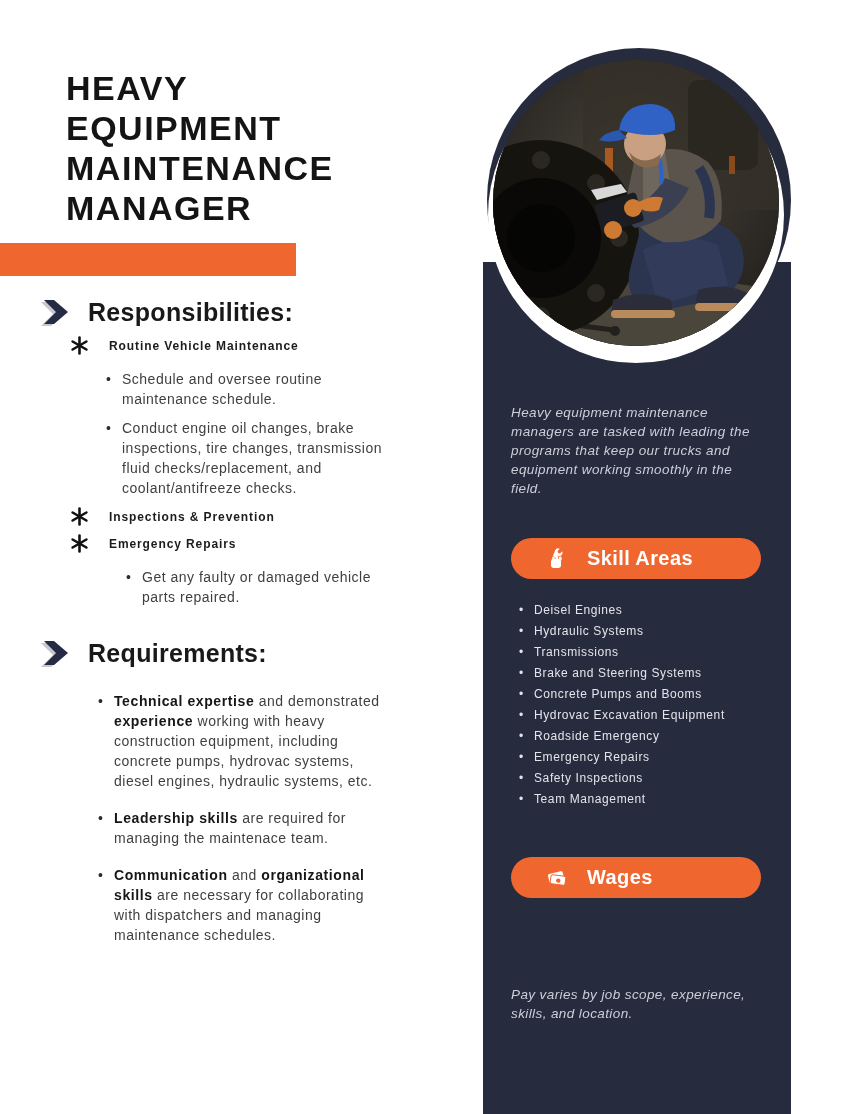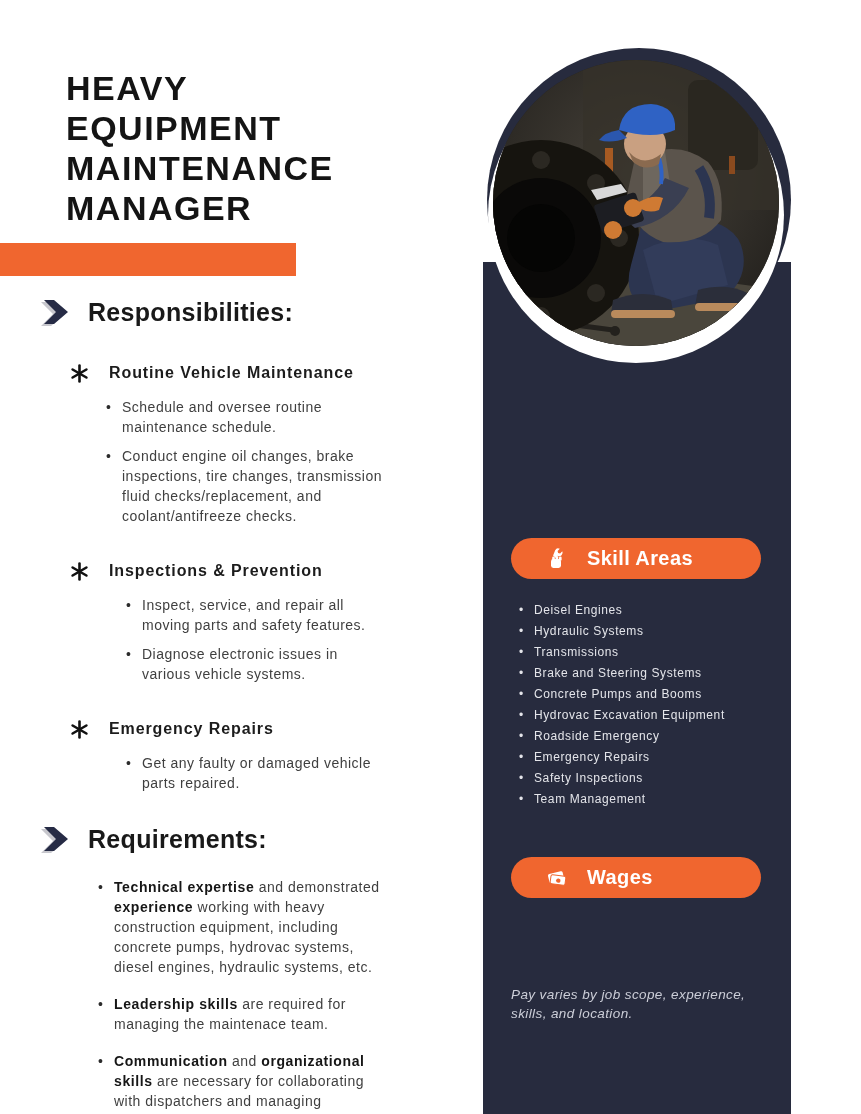--- a/index.html
+++ b/index.html
@@ -19,22 +19,22 @@
     background:#F0662F;
   }
   .left-col{position:absolute;left:40px;top:296px;width:430px;}
   .big-heading{
     display:flex;align-items:center;gap:16px;
     font-size:25px;font-weight:700;color:#191919;letter-spacing:0.3px;
   }
   .chev{flex:0 0 auto;}
   .section{margin-left:30px;}
   .sec-head{
-    display:flex;gap:20px;margin-top:36px;
-    font-weight:700;font-size:16px;letter-spacing:0.9px;color:#1c1c1c;
+    display:flex;align-items:center;gap:20px;margin-top:8px;
+    font-weight:700;font-size:12px;letter-spacing:0.9px;color:#1c1c1c;
   }
   .ast{flex:0 0 auto;}
   .bullets{margin-top:14px;}
   .bullets.ind1{margin-left:36px;width:292px;}
   .bullets.ind2{margin-left:56px;width:262px;}
   .bullet{
     position:relative;padding-left:16px;margin-bottom:9px;
     font-size:14px;line-height:1.43;letter-spacing:0.5px;color:#3f3f3f;
   }
   .bullet:before{content:"•";position:absolute;left:0;top:0;color:#2b2b2b;}
@@ -185,24 +185,20 @@
       <div class="sec-head">
         <svg class="ast" width="19" height="19" viewBox="0 0 19 19">
           <g stroke="#111111" stroke-width="2.6" stroke-linecap="round">
             <line x1="9.5" y1="1.5" x2="9.5" y2="17.5"></line>
             <line x1="2.6" y1="5.5" x2="16.4" y2="13.5"></line>
             <line x1="16.4" y1="5.5" x2="2.6" y2="13.5"></line>
           </g>
         </svg>
         <span>Inspections &amp; Prevention</span>
       </div>
-      <div class="bullets ind2">
-        <div class="bullet">Inspect, service, and repair all moving parts and safety features.</div>
-        <div class="bullet">Diagnose electronic issues in various vehicle systems.</div>
-      </div>
     </div>
 
     <div class="section">
       <div class="sec-head">
         <svg class="ast" width="19" height="19" viewBox="0 0 19 19">
           <g stroke="#111111" stroke-width="2.6" stroke-linecap="round">
             <line x1="9.5" y1="1.5" x2="9.5" y2="17.5"></line>
             <line x1="2.6" y1="5.5" x2="16.4" y2="13.5"></line>
             <line x1="16.4" y1="5.5" x2="2.6" y2="13.5"></line>
           </g>
@@ -230,20 +226,21 @@
         <b>Leadership skills</b><span> are required for managing the maintenace team.</span>
       </div>
       <div class="bullet">
         <b>Communication</b><span> and </span><b>organizational skills</b><span> are necessary for collaborating with dispatchers and managing maintenance schedules.</span>
       </div>
     </div>
   </div>
 
   <div class="panel" style="background: transparent; position: absolute; left: 483px; top: 262px; width: 308px; height: 852px;">
 
+    <p class="panel-desc" style="margin:0;">Heavy equipment maintenance managers are tasked with leading the programs that keep our trucks and equipment working smoothly in the field.</p>
 
     <div class="pill pill-skill">
       <svg width="24" height="24" viewBox="0 0 24 24">
         <g fill="#ffffff">
           <path d="M10.2,3.2 a3.4,3.4 0 0 1 4.6,-1.4 l-2.2,2.2 l0.5,2 l2,0.5 l2.2,-2.2 a3.4,3.4 0 0 1 -4.8,4.4 l-2.1,2.1 l-2.3,-2.3 Z"></path>
           <rect x="6" y="12" width="10" height="9" rx="2.4"></rect>
           <rect x="7.2" y="9.6" width="2.6" height="4" rx="1.2"></rect>
           <rect x="10.6" y="9.0" width="2.6" height="4" rx="1.2"></rect>
           <rect x="14.0" y="9.6" width="2.6" height="4" rx="1.2"></rect>
         </g>

